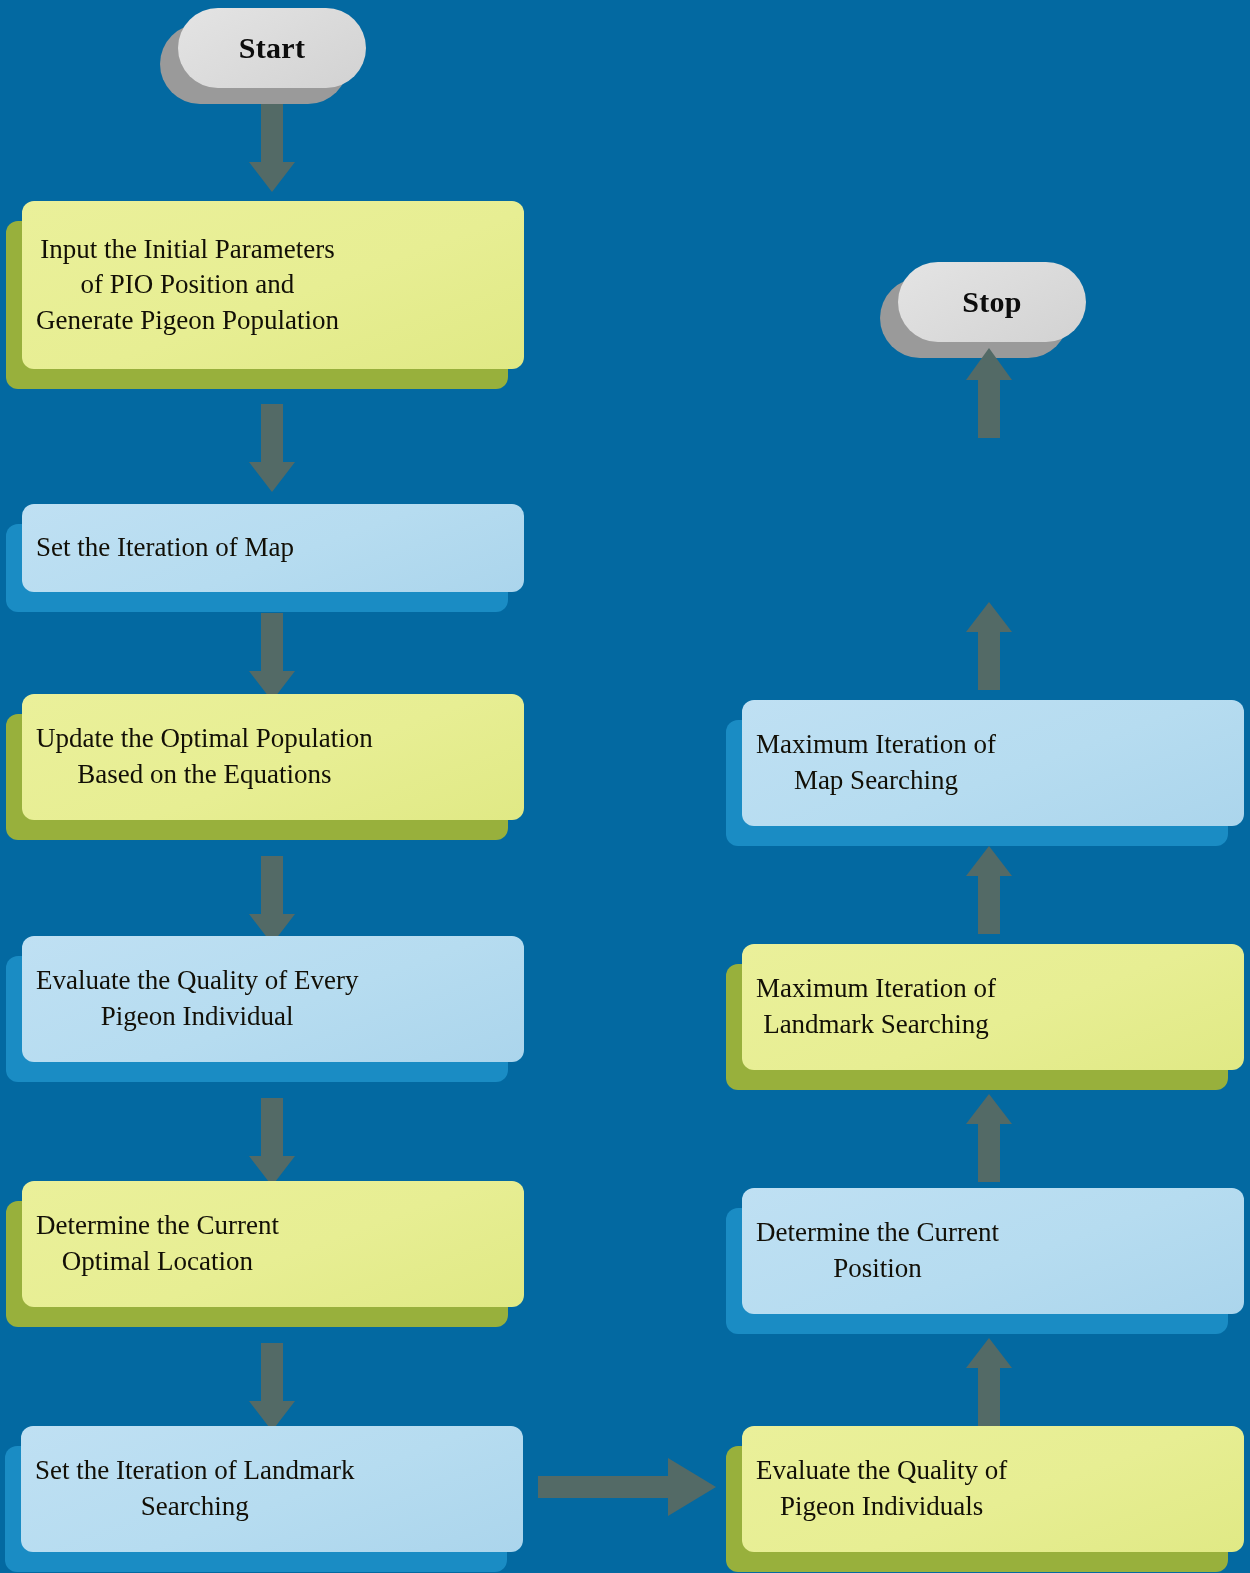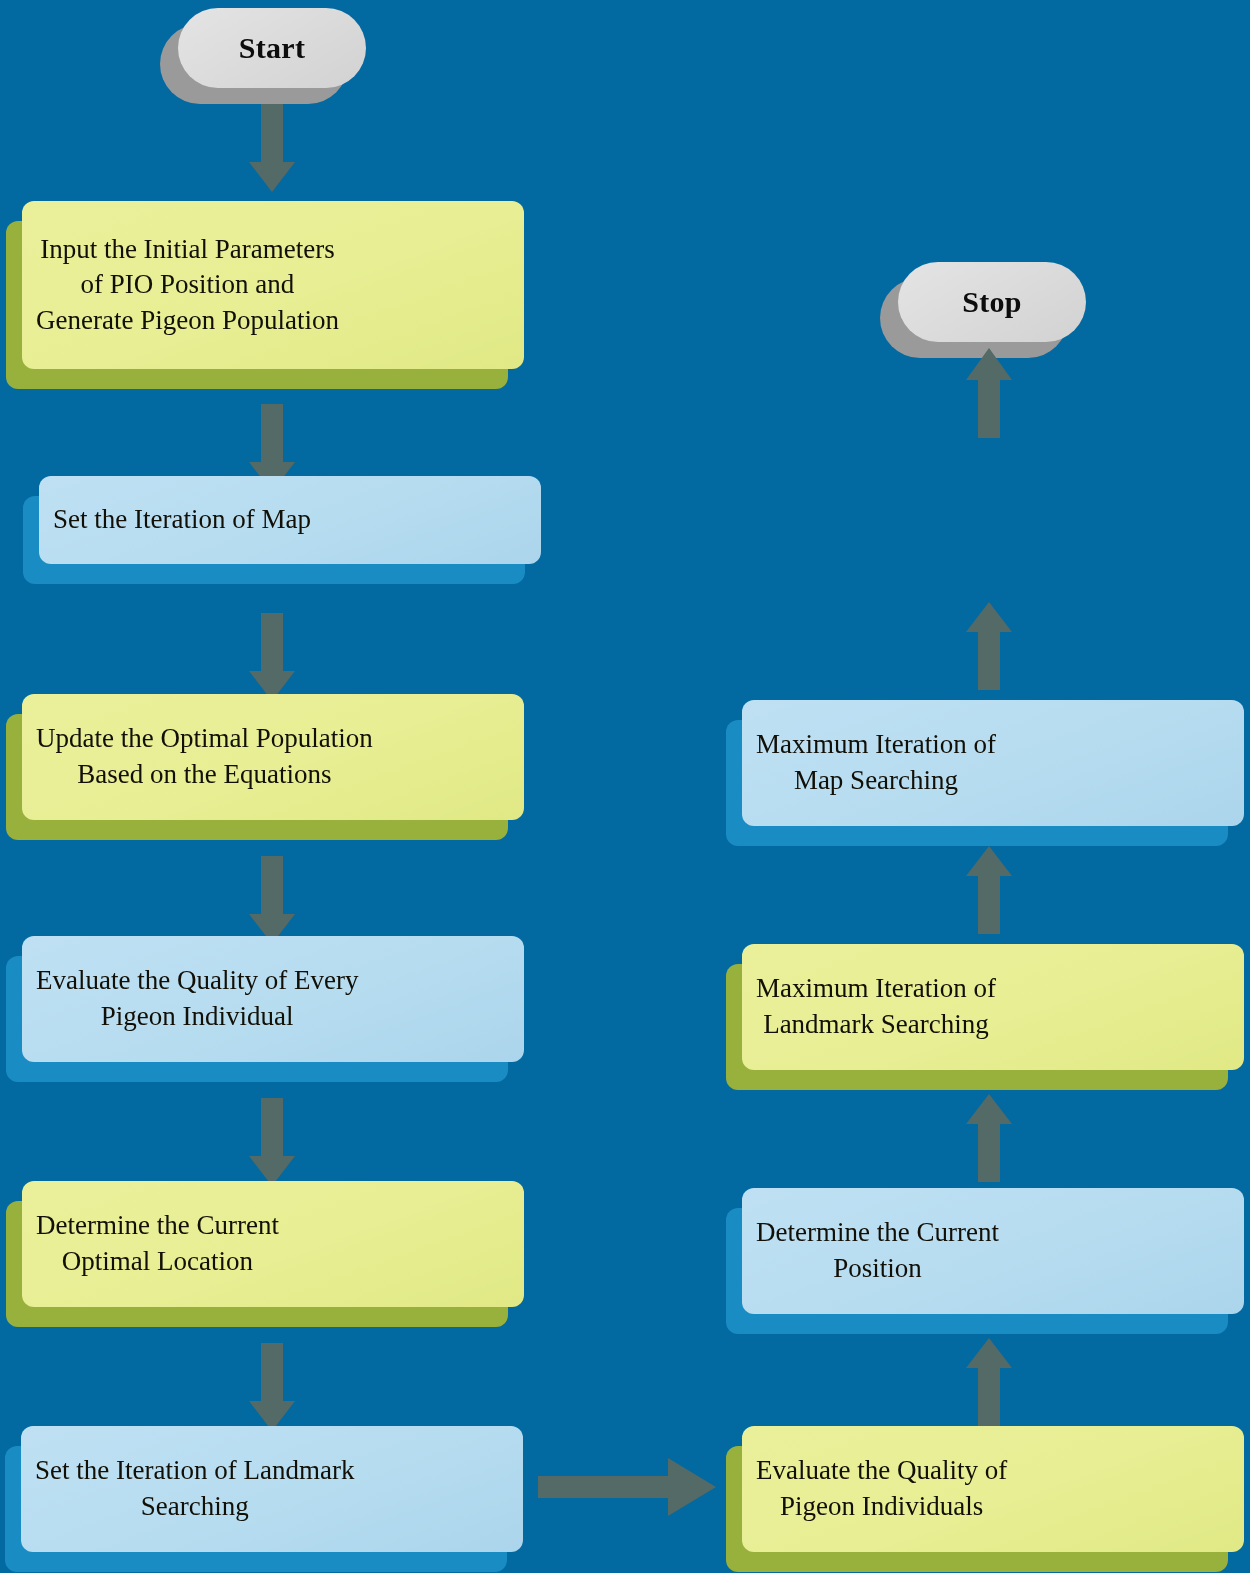--- a/index.html
+++ b/index.html
@@ -134,21 +134,21 @@
       </span>
     </div>
   </div>
 
   <div class="arrow" style="left:249px; top:404px;">
     <svg width="46" height="88" viewBox="0 0 46 88">
       <polygon points="12,0 34,0 34,58 46,58 23,88 0,58 12,58" fill="#536a66"></polygon>
     </svg>
   </div>
 
-  <div class="box-wrap theme-blue" style="left:22px; top:476px; width:502px; height:88px;margin-left:17px;">
+  <div class="box-wrap theme-blue" style="left:22px; top:504px; width:502px; height:88px;">
     <div class="box-shadow"></div>
     <div class="box-face">
       <span class="box-label">Set the Iteration of Map</span>
     </div>
   </div>
 
   <div class="arrow" style="left:249px; top:613px;">
     <svg width="46" height="88" viewBox="0 0 46 88">
       <polygon points="12,0 34,0 34,58 46,58 23,88 0,58 12,58" fill="#536a66"></polygon>
     </svg>

